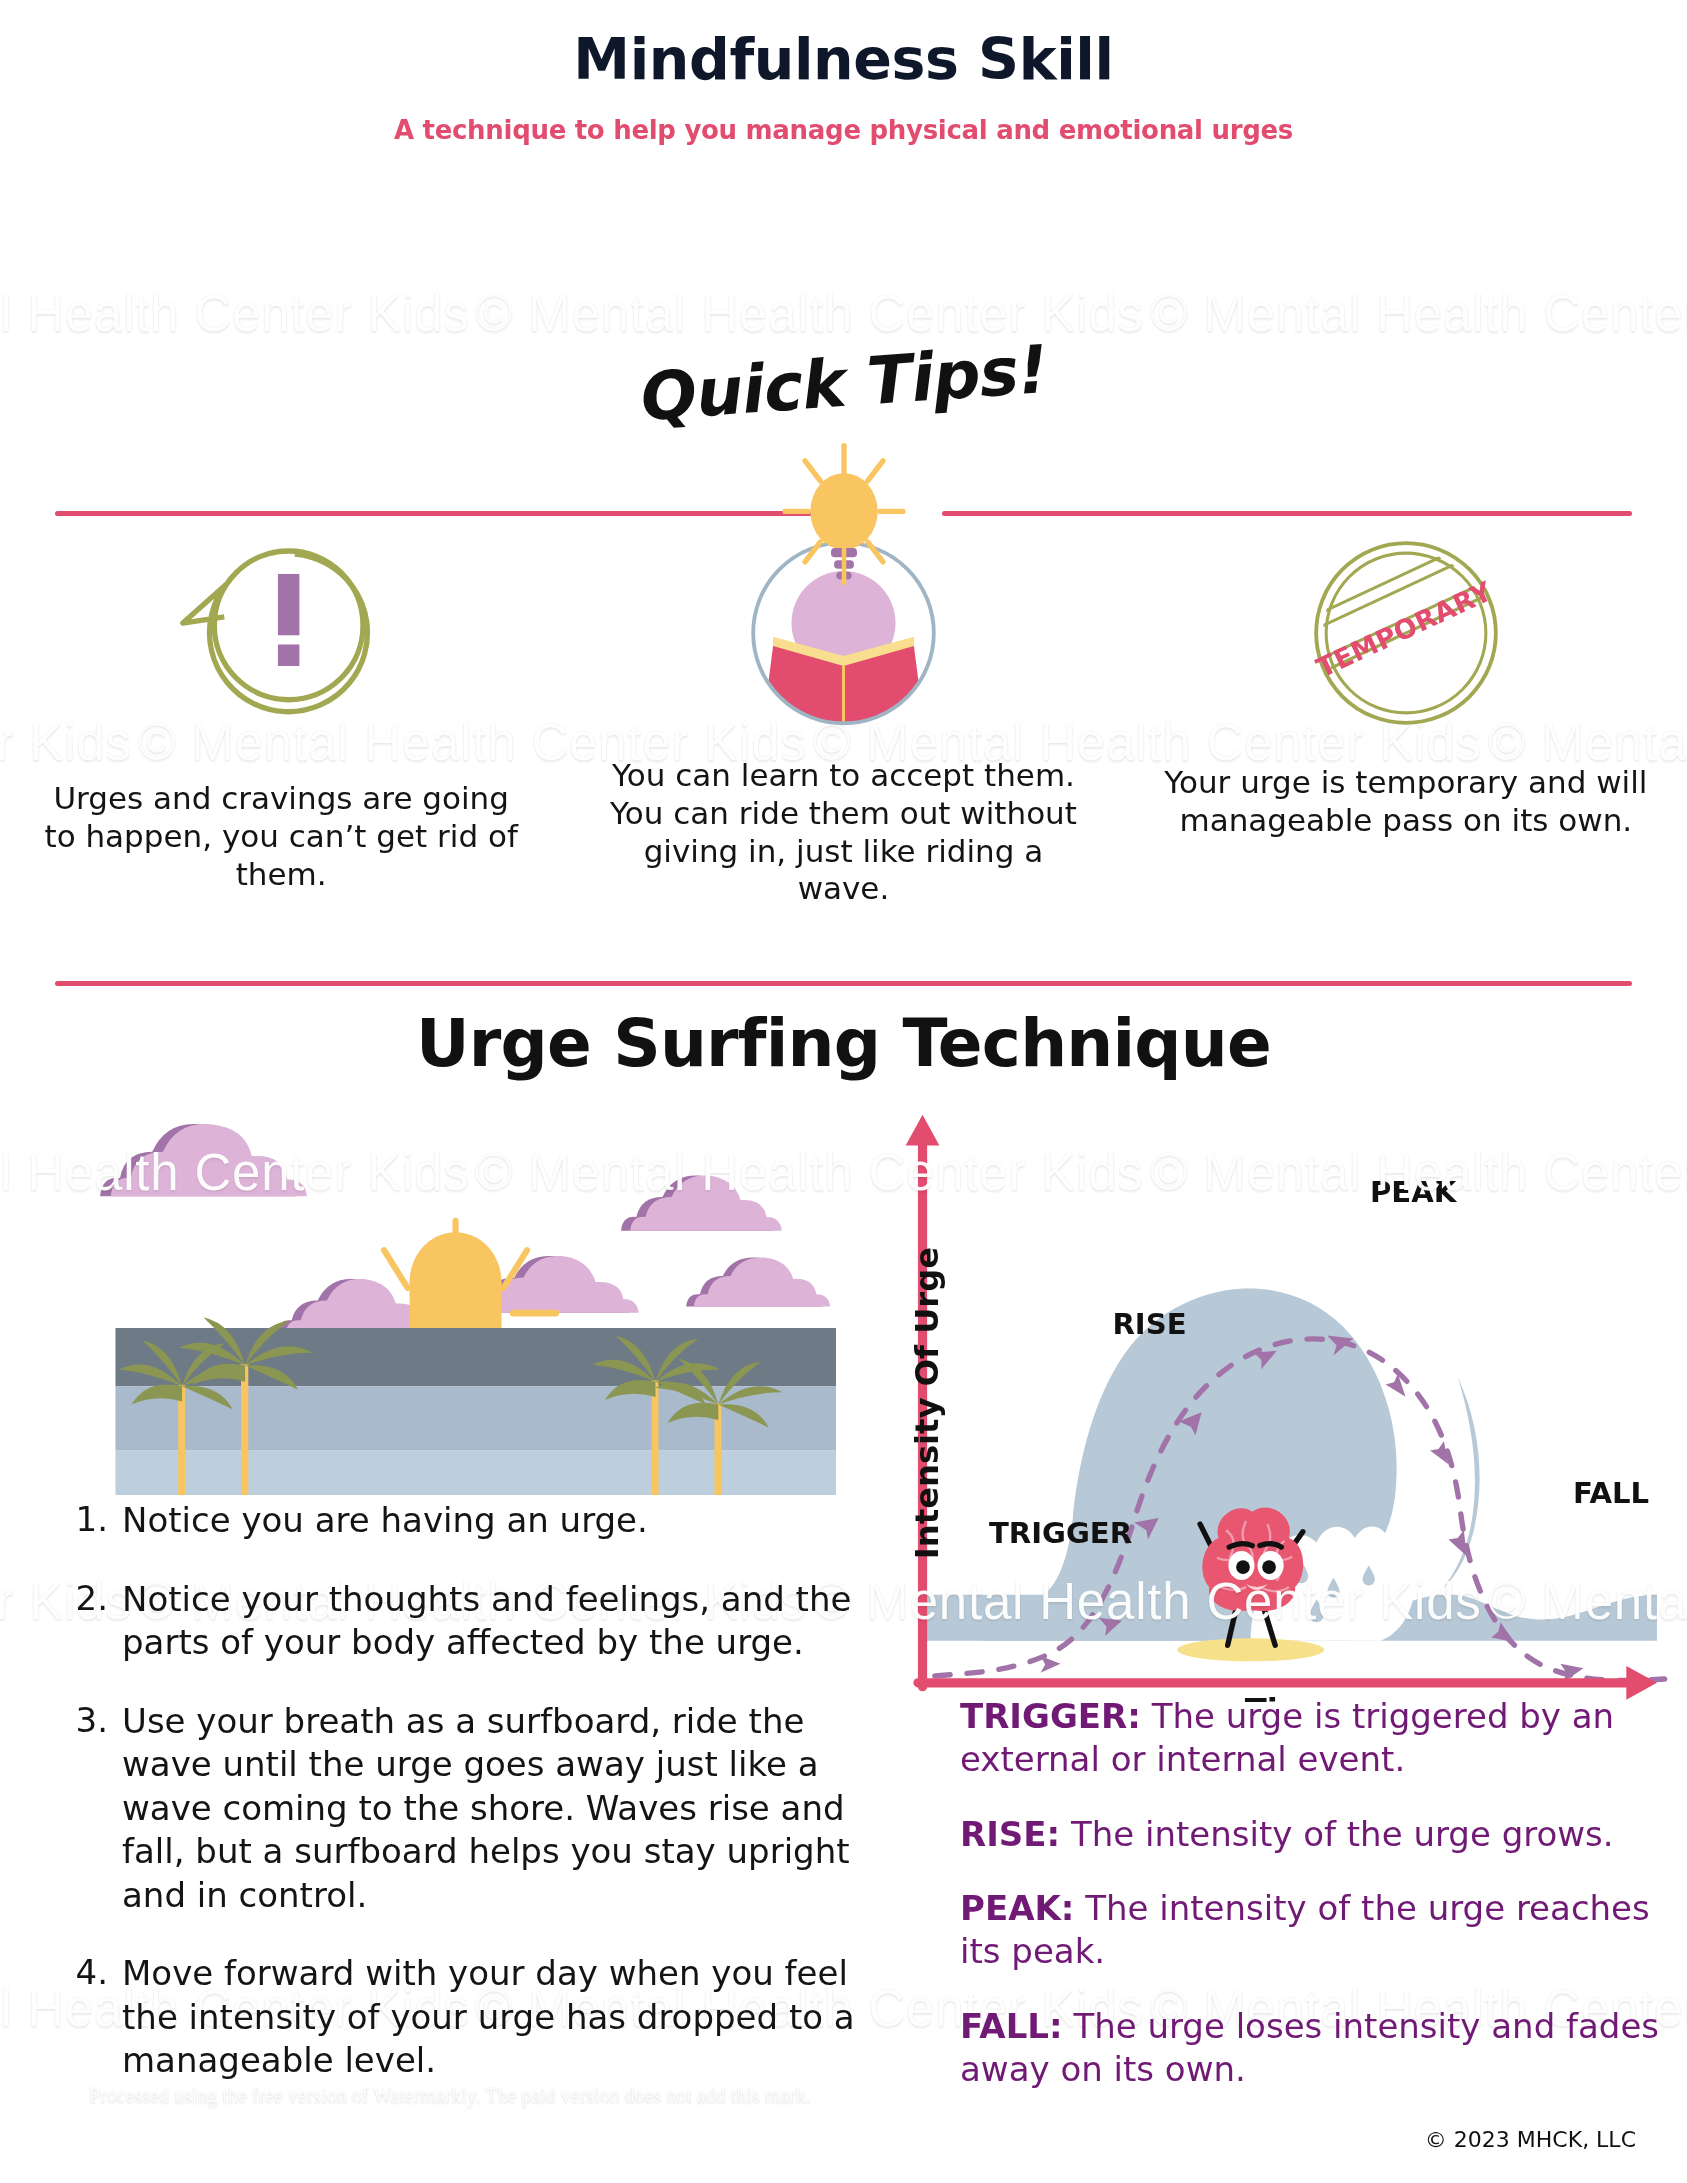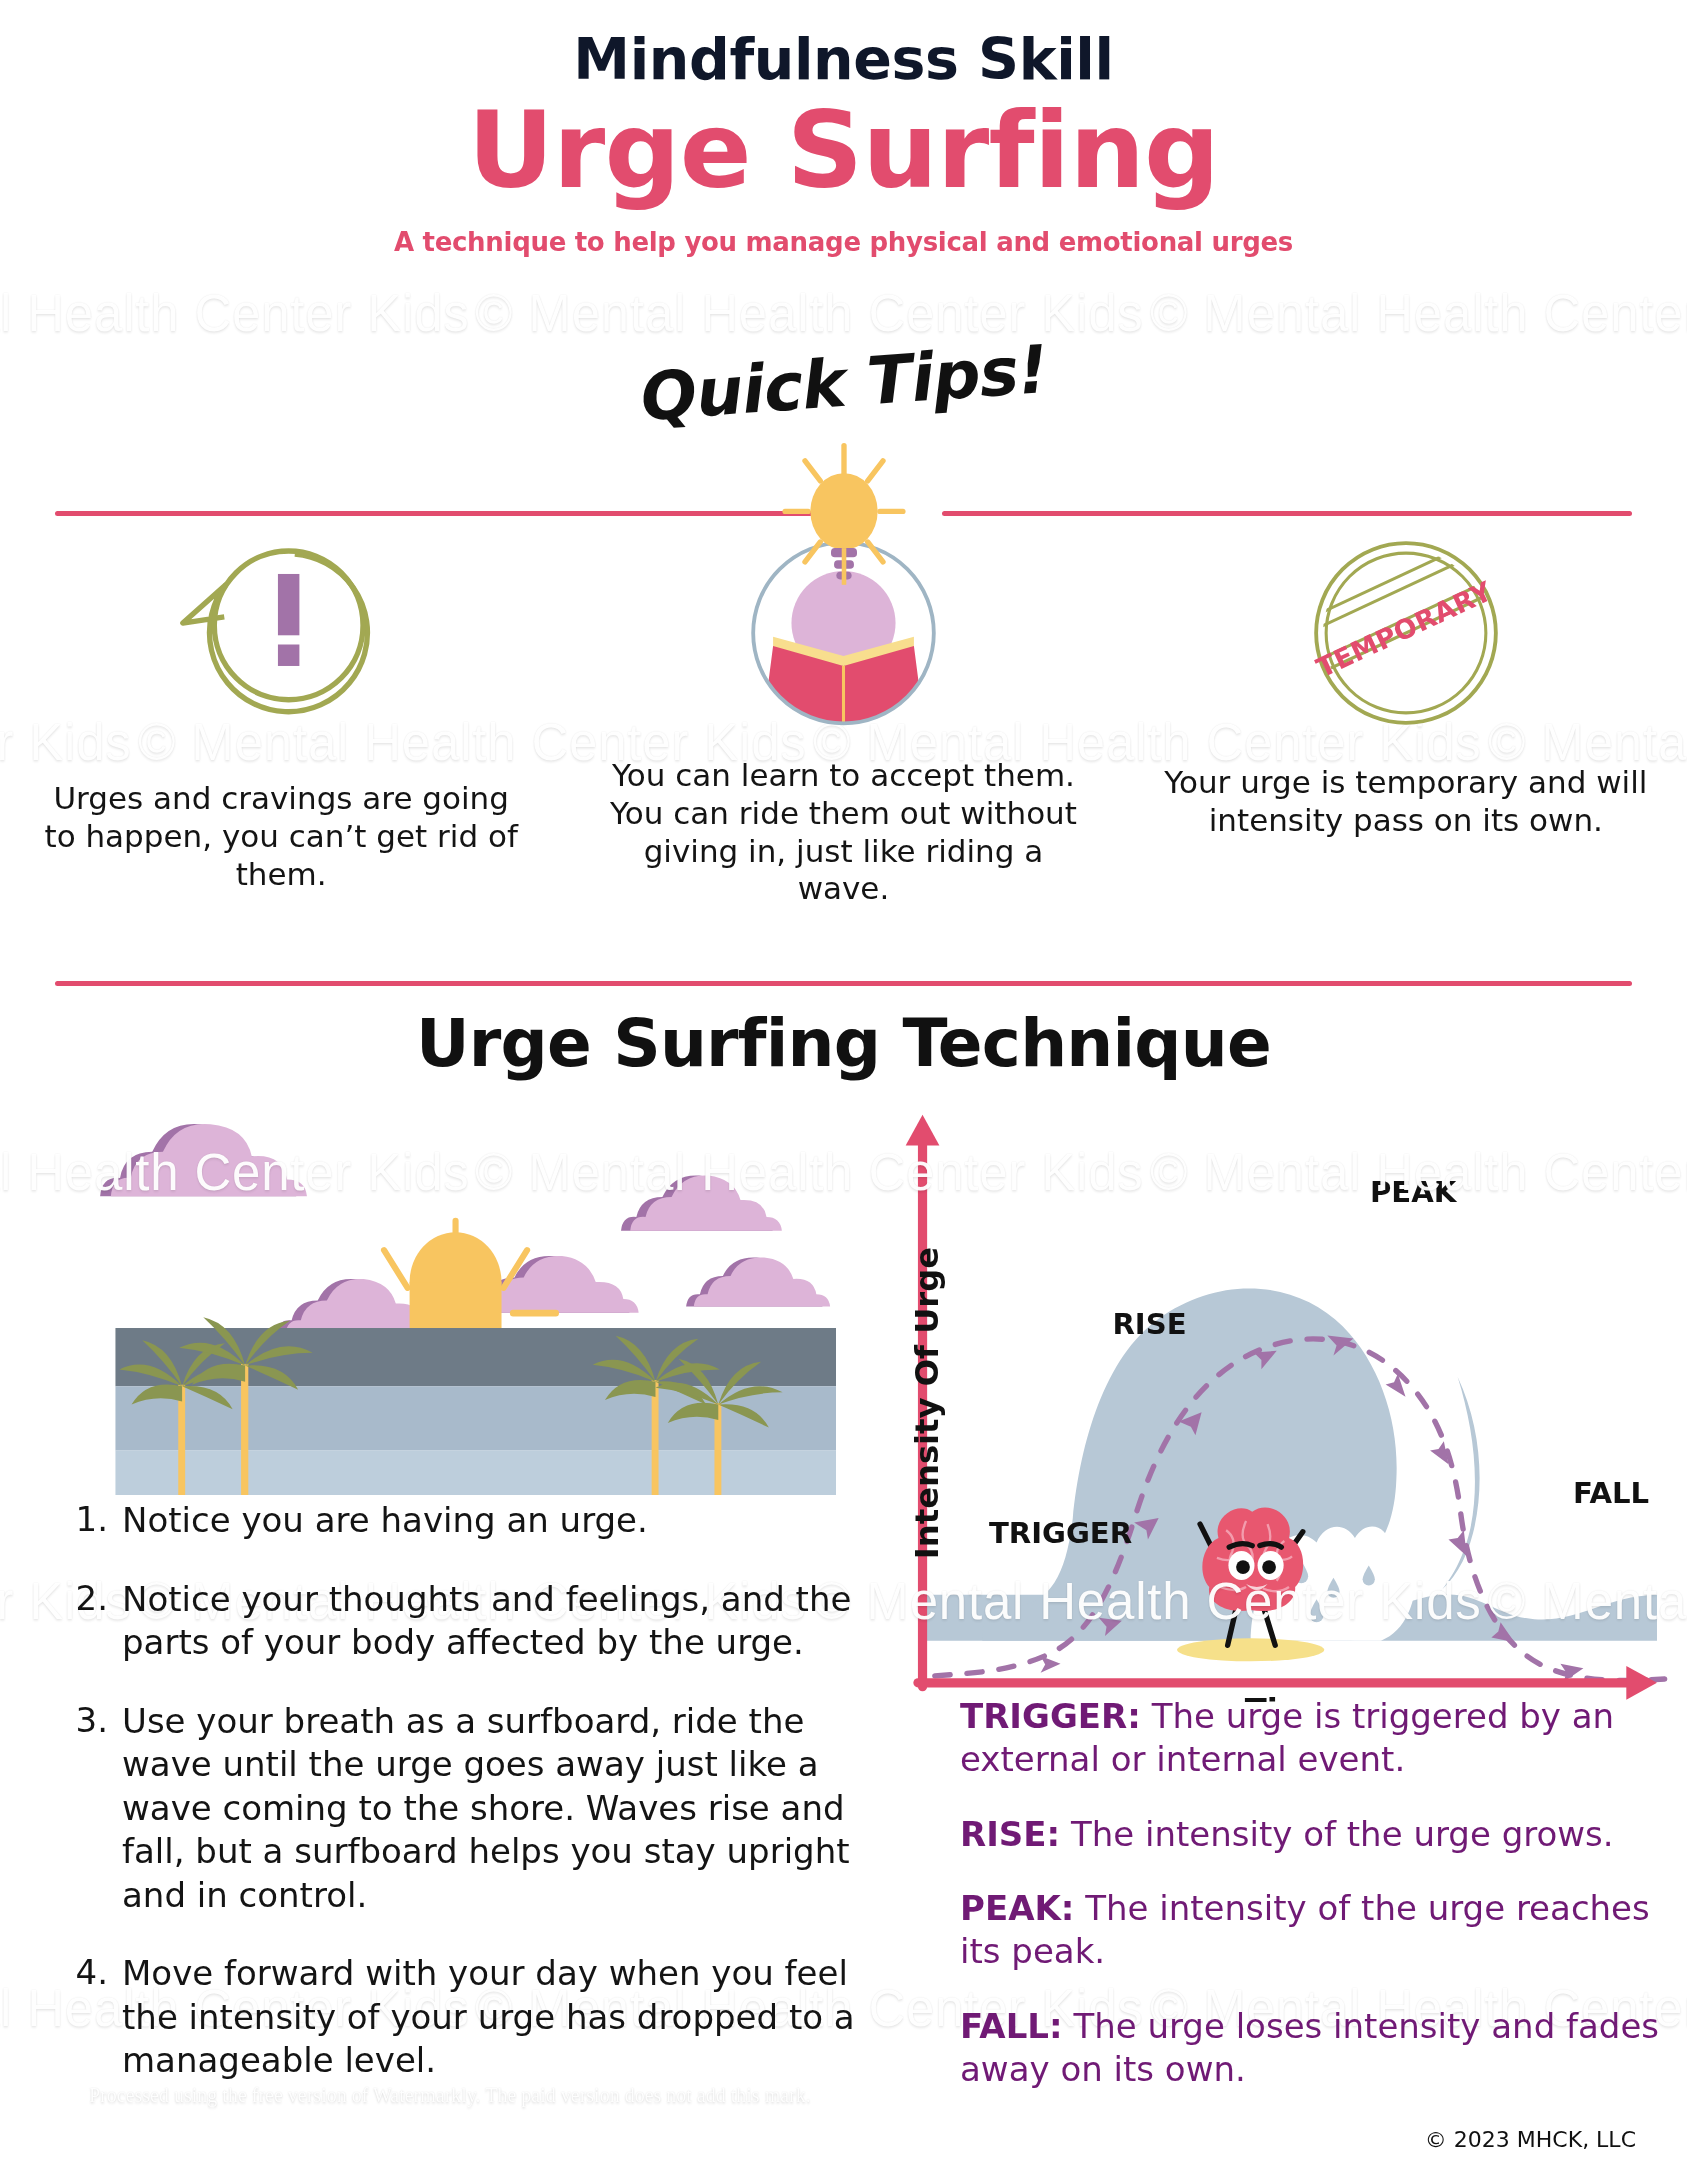--- a/index.html
+++ b/index.html
@@ -107,21 +107,20 @@
     white-space:nowrap;
   }
 </style>
 </head>
 <body>
 
 <div class="page">
 
   <div class="hdr">
     <div class="hdr-kicker">Mindfulness Skill</div>
-    <div class="hdr-title">Urge Surfing</div>
     <div class="hdr-sub">A technique to help you manage physical and emotional urges</div>
   </div>
 
   <div class="quicktips-wrap">
     <div class="quicktips">Quick Tips!</div>
     <div class="bulb">
       <svg width="130" height="153" viewBox="0 0 170 200">
         <g stroke="#F8C560" stroke-width="7" stroke-linecap="round">
           <line x1="85" y1="6" x2="85" y2="42"></line>
           <line x1="34" y1="26" x2="54" y2="52"></line>
@@ -192,21 +191,21 @@
           <circle cx="125" cy="125" r="104" fill="none" stroke="#A2A852" stroke-width="4"></circle>
           <g clip-path="url(#cp-stamp)" stroke="#A2A852" stroke-width="4" fill="none">
             <line x1="-10" y1="170" x2="260" y2="44"></line>
             <line x1="-10" y1="188" x2="260" y2="62"></line>
             <line x1="-10" y1="110" x2="260" y2="-16"></line>
             <line x1="-10" y1="128" x2="260" y2="2"></line>
           </g>
           <text x="125" y="132" transform="rotate(-25 125 125)" text-anchor="middle" font-family="DejaVu Sans, sans-serif" font-size="35" font-weight="bold" fill="#E24C6E" letter-spacing="0.5">TEMPORARY</text>
         </svg>
       </div>
-      <div class="tip-text">Your urge is temporary and will intensity pass on its own.</div>
+      <div class="tip-text">Your urge is temporary and will manageable pass on its own.</div>
     </div>
 
   </div>
 
   <div class="rule rule-bottom"></div>
 
   <div class="tech-h">Urge Surfing Technique</div>
 
   <div class="beach">
     <svg width="790" height="383" viewBox="0 0 1030 500">

